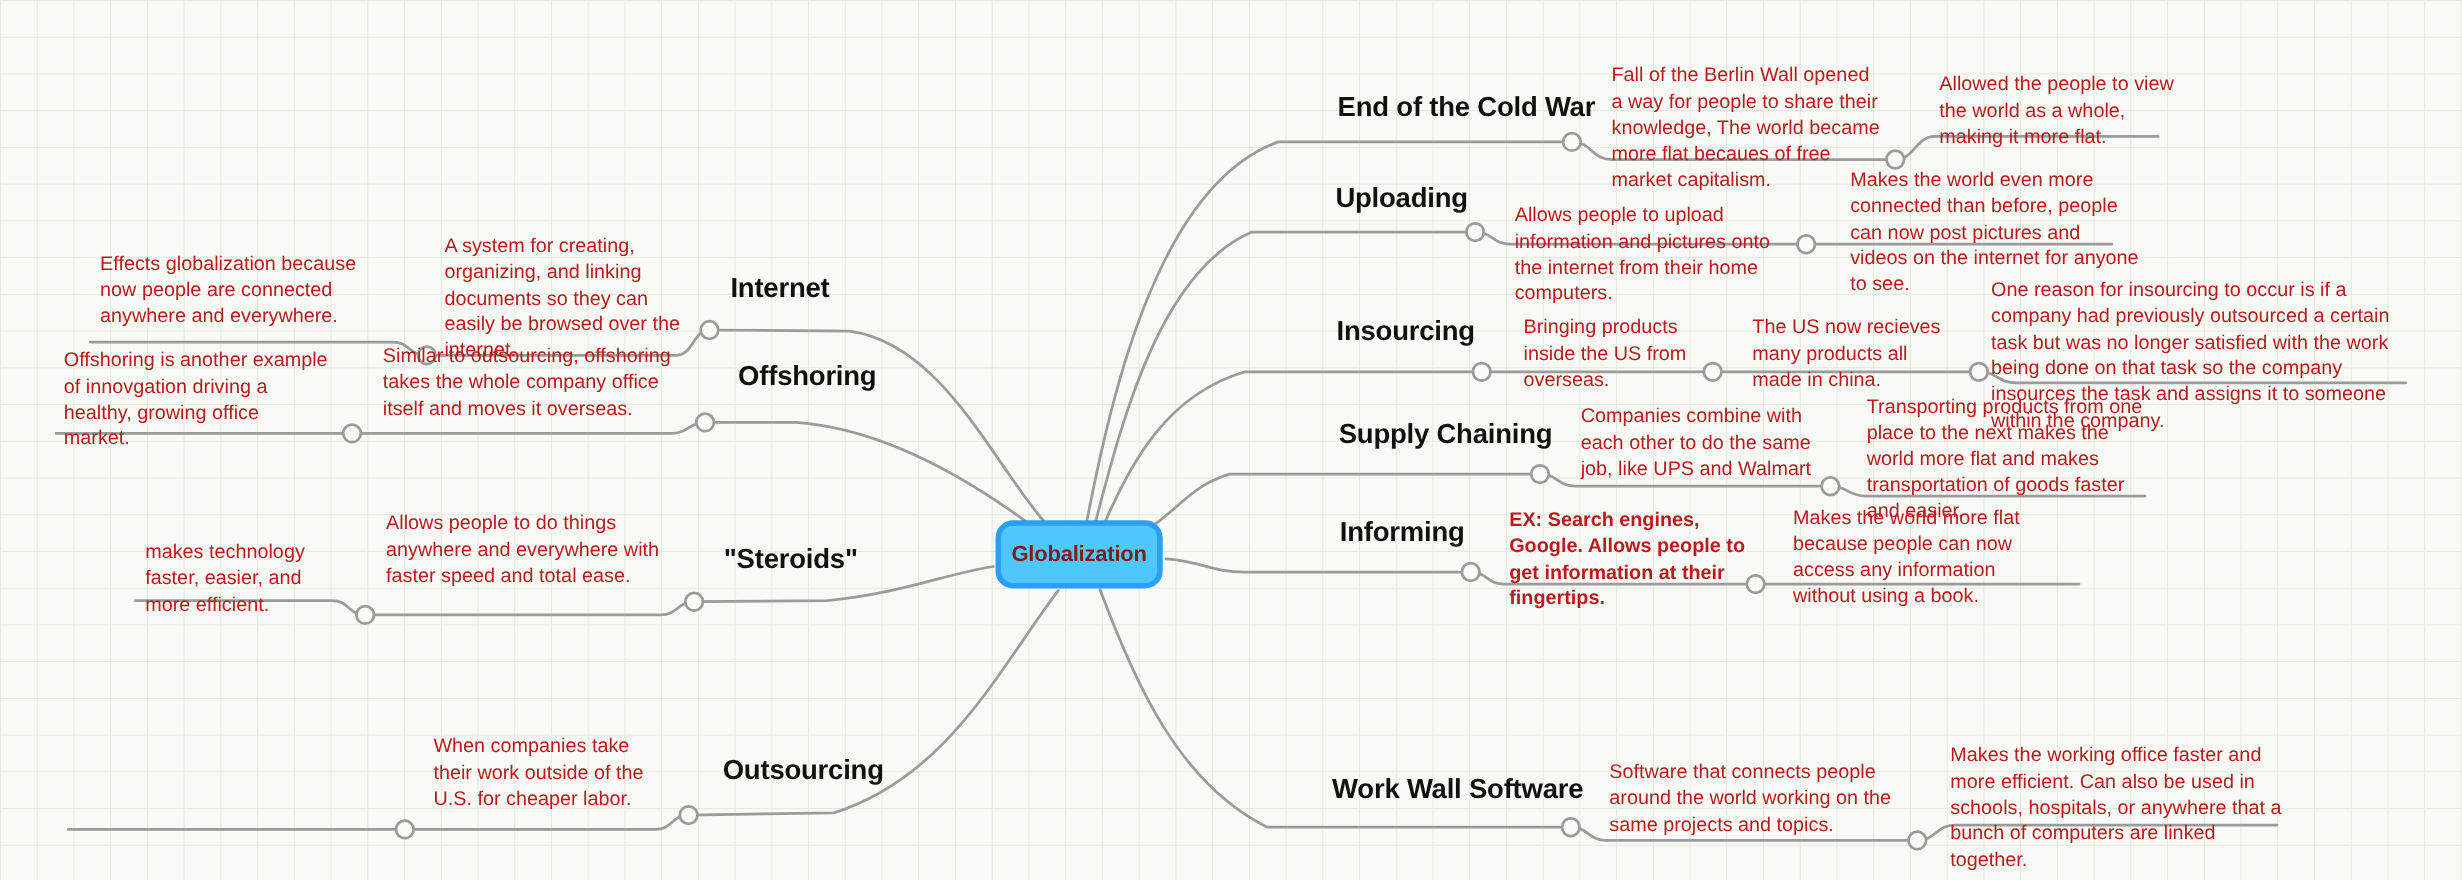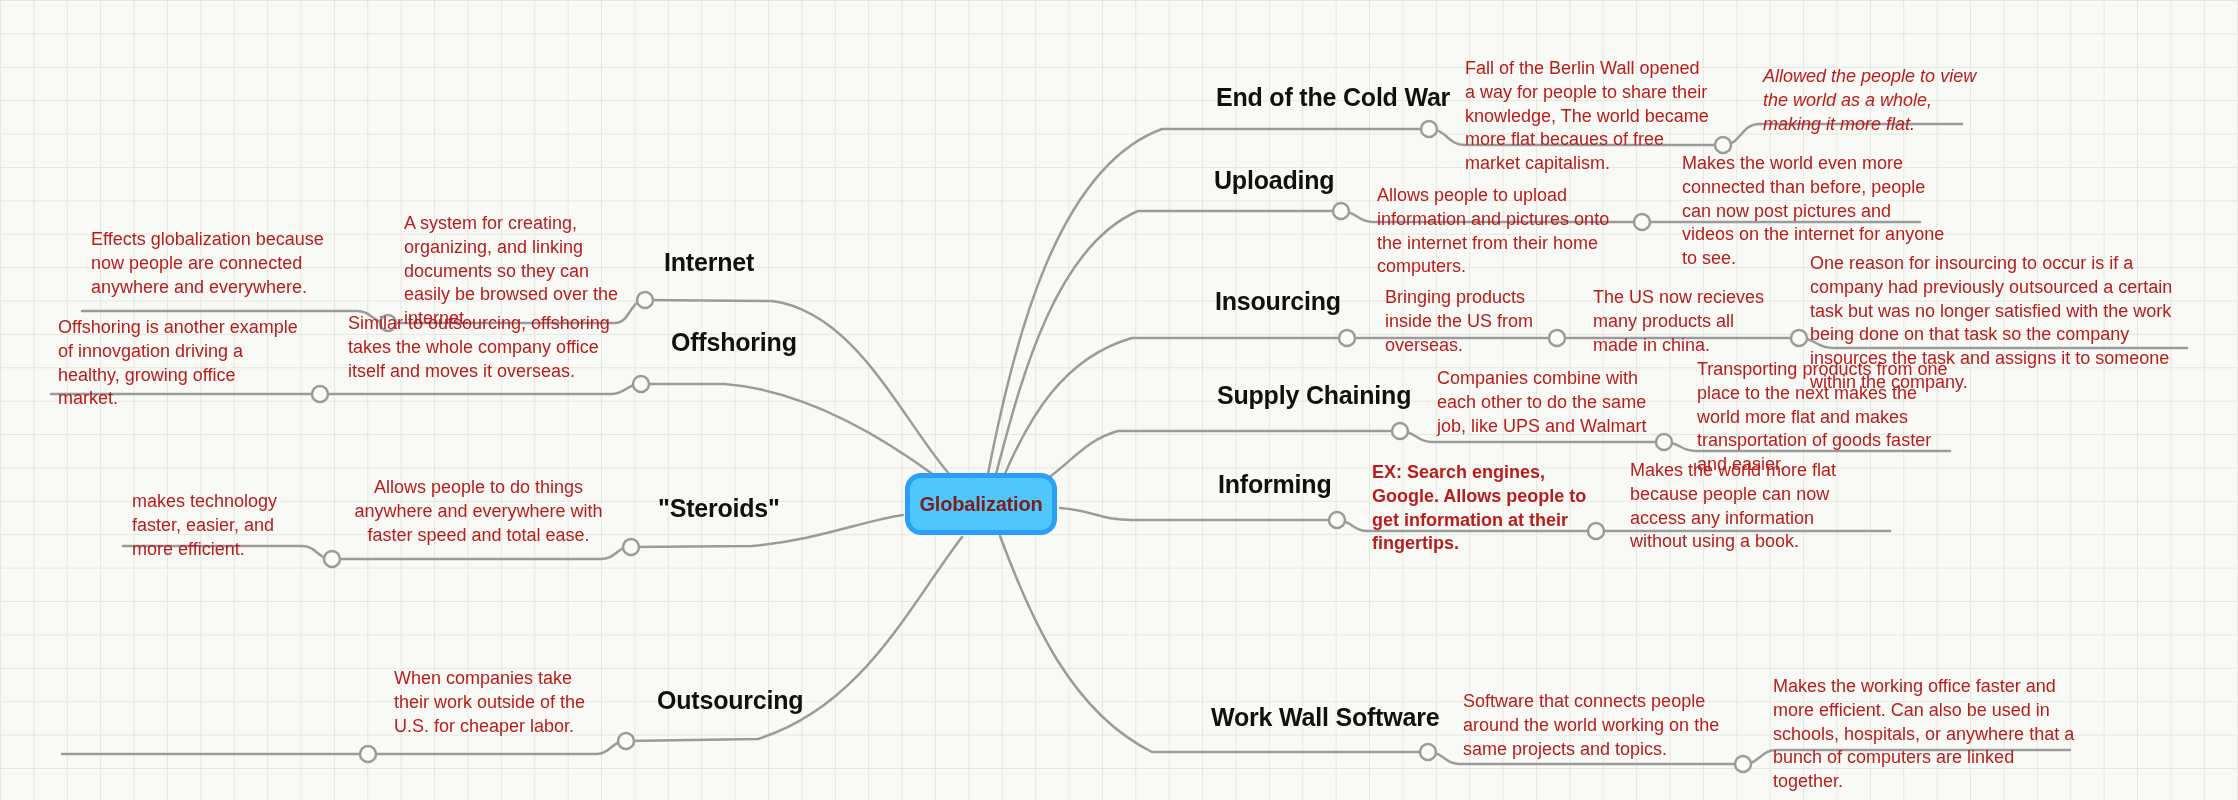--- a/index.html
+++ b/index.html
@@ -102,34 +102,34 @@
   <div class="heading" style="left:1217px;top:381px;">Supply Chaining</div>
   <div class="heading" style="left:1218px;top:470px;">Informing</div>
   <div class="heading" style="left:1211px;top:703px;">Work Wall Software</div>
 
   <div class="heading" style="left:664px;top:248px;">Internet</div>
   <div class="heading" style="left:671px;top:328px;">Offshoring</div>
   <div class="heading" style="left:658px;top:494px;">"Steroids"</div>
   <div class="heading" style="left:657px;top:686px;">Outsourcing</div>
 
   <div class="note" style="left:1465px;top:57px;width:245px;">Fall of the Berlin Wall opened a way for people to share their knowledge, The world became more flat becaues of free market capitalism.</div>
-  <div class="note" style="left:1763px;top:65px;width:220px;font-style:italic;">Allowed the people to view the world as a whole, making it more flat.</div>
+  <div class="note" style="left:1763px;top:65px;width:220px;">Allowed the people to view the world as a whole, making it more flat.</div>
   <div class="note" style="left:1377px;top:154px;width:250px;margin-top:30px;">Allows people to upload information and pictures onto the internet from their home computers.</div>
   <div class="note" style="left:1682px;top:152px;width:265px;">Makes the world even more connected than before, people can now post pictures and videos on the internet for anyone to see.</div>
   <div class="note" style="left:1385px;top:286px;width:155px;">Bringing products inside the US from overseas.</div>
   <div class="note" style="left:1593px;top:286px;width:190px;">The US now recieves many products all made in china.</div>
   <div class="note" style="left:1810px;top:252px;width:385px;">One reason for insourcing to occur is if a company had previously outsourced a certain task but was no longer satisfied with the work being done on that task so the company insources the task and assigns it to someone within the company.</div>
   <div class="note" style="left:1437px;top:367px;width:215px;">Companies combine with each other to do the same job, like UPS and Walmart</div>
   <div class="note" style="left:1697px;top:358px;width:260px;">Transporting products from one place to the next makes the world more flat and makes transportation of goods faster and easier.</div>
   <div class="note" style="left:1372px;top:461px;width:235px;font-weight:bold;">EX: Search engines, Google. Allows people to get information at their fingertips.</div>
   <div class="note" style="left:1630px;top:459px;width:245px;">Makes the world more flat because people can now access any information without using a book.</div>
   <div class="note" style="left:1463px;top:690px;width:265px;">Software that connects people around the world working on the same projects and topics.</div>
   <div class="note" style="left:1773px;top:675px;width:305px;">Makes the working office faster and more efficient. Can also be used in schools, hospitals, or anywhere that a bunch of computers are linked together.</div>
 
   <div class="note" style="left:404px;top:212px;width:215px;">A system for creating, organizing, and linking documents so they can easily be browsed over the internet.</div>
   <div class="note" style="left:91px;top:228px;width:255px;">Effects globalization because now people are connected anywhere and everywhere.</div>
   <div class="note" style="left:348px;top:312px;width:265px;">Similar to outsourcing, offshoring takes the whole company office itself and moves it overseas.</div>
   <div class="note" style="left:58px;top:316px;width:240px;">Offshoring is another example of innovgation driving a healthy, growing office market.</div>
-  <div class="note" style="left:351px;top:476px;width:255px;text-align:center;">Allows people to do things anywhere and everywhere with faster speed and total ease.</div>
+  <div class="note" style="left:351px;top:464px;width:255px;">Allows people to do things anywhere and everywhere with faster speed and total ease.</div>
   <div class="note" style="left:132px;top:490px;width:165px;">makes technology faster, easier, and more efficient.</div>
   <div class="note" style="left:394px;top:667px;width:210px;">When companies take their work outside of the U.S. for cheaper labor.</div>
 
 </div>
 
 </body></html>

